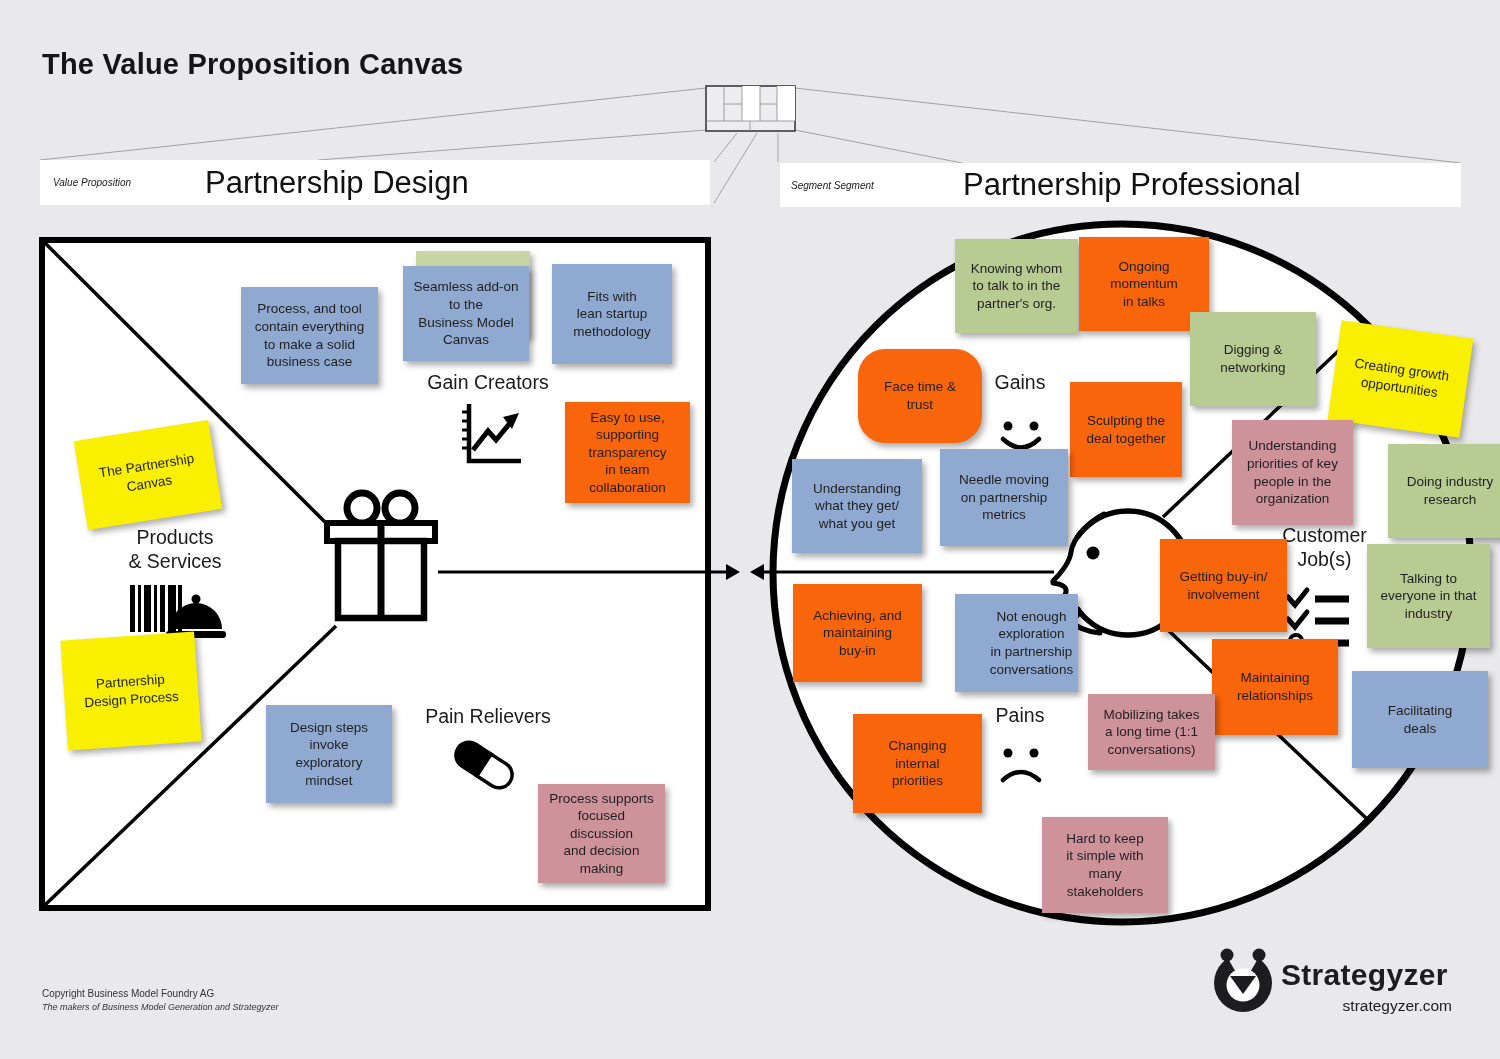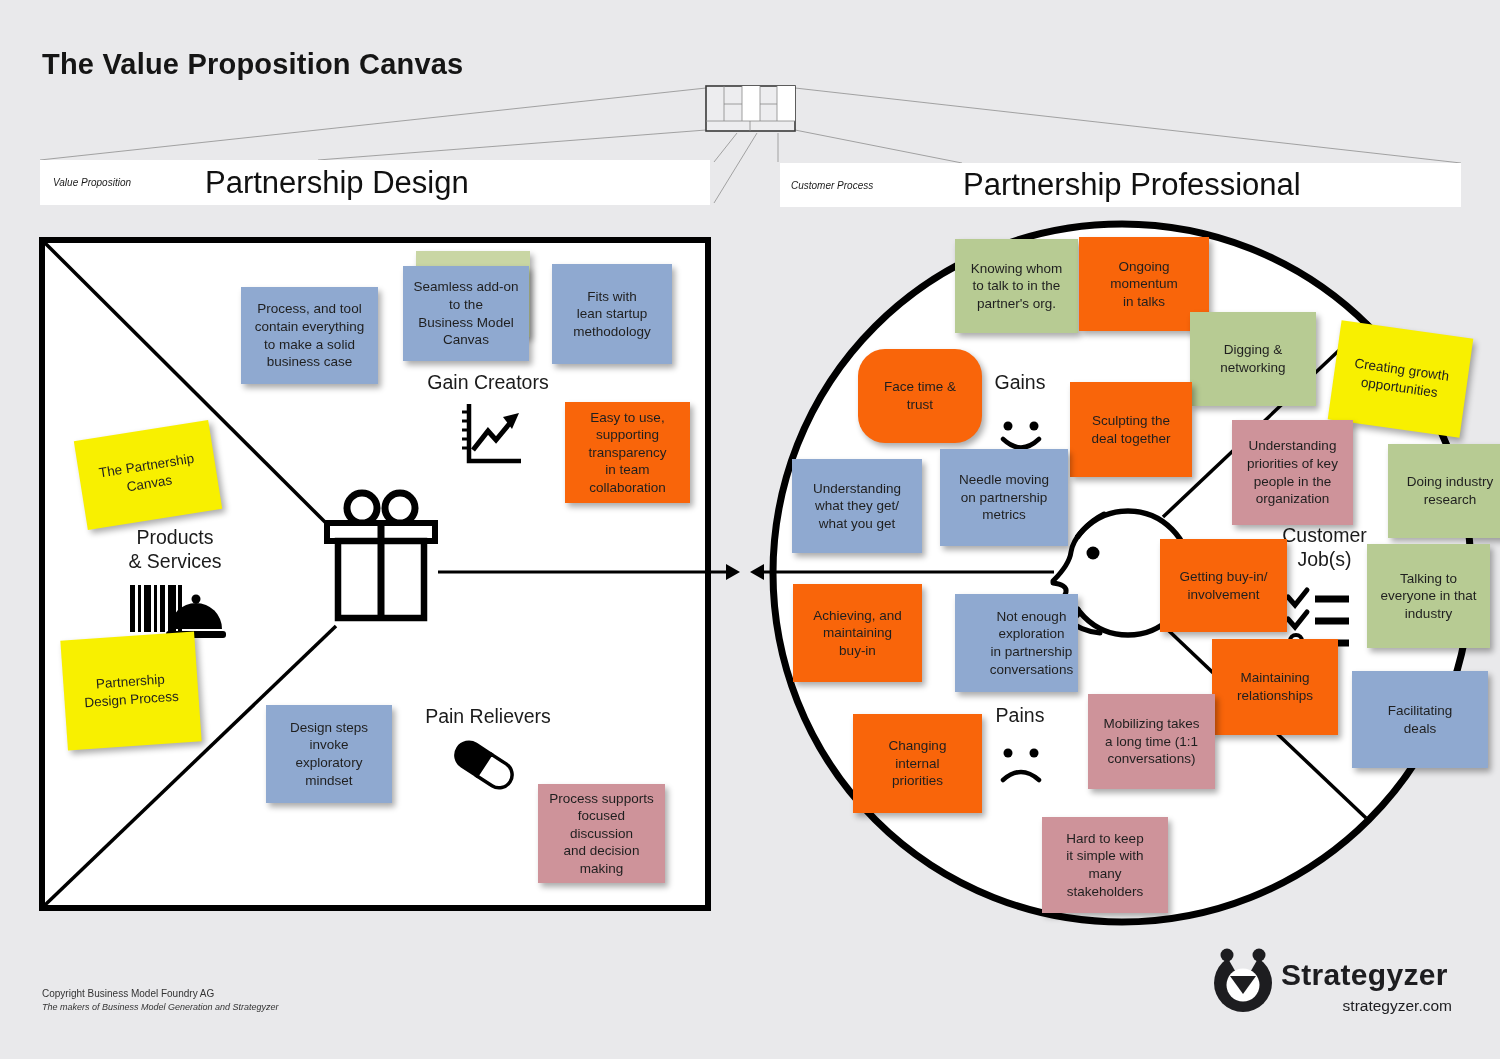--- a/index.html
+++ b/index.html
@@ -173,21 +173,21 @@
     </g>
   </svg>
 
   <div class="abs" id="poster-title">The Value Proposition Canvas</div>
 
   <div class="abs header-bar" id="header-left">
     <span class="header-label">Value Proposition</span>
     <span class="header-value">Partnership Design</span>
   </div>
   <div class="abs header-bar" id="header-right">
-    <span class="header-label">Customer Process</span>
+    <span class="header-label">Segment Segment</span>
     <span class="header-value">Partnership Professional</span>
   </div>
 
   <div class="abs section-label" style="left:388px;top:371px;width:200px;">Gain Creators</div>
   <div class="abs section-label" style="left:75px;top:526px;width:200px;">Products
 &amp; Services</div>
   <div class="abs section-label" style="left:388px;top:705px;width:200px;">Pain Relievers</div>
   <div class="abs section-label" style="left:944px;top:371px;width:152px;">Gains</div>
   <div class="abs section-label" style="left:1252px;top:524px;width:145px;">Customer
 Job(s)</div>
@@ -231,21 +231,21 @@
 partner's org.</div>
       <div class="note orange" style="left: 1079px; top: 237px; width: 130px; height: 94px;">Ongoing
 momentum
 in talks</div>
       <div class="note green" style="left: 1190px; top: 312px; width: 126px; height: 94px;">Digging &amp;
 networking</div>
       <div class="note yellow" style="left: 1334px; top: 329px; width: 133px; height: 100px; transform: rotate(8deg);">Creating growth
 opportunities</div>
       <div class="note orange" style="left: 858px; top: 349px; width: 124px; height: 94px; border-radius: 27px;">Face time &amp;
 trust</div>
-      <div class="note orange" style="left: 1070px; top: 382px; width: 122px; height: 95px;">Sculpting the
+      <div class="note orange" style="left: 1070px; top: 382px; width: 112px; height: 95px;">Sculpting the
 deal together</div>
       <div class="note pink" style="left: 1232px; top: 420px; width: 121px; height: 105px;">Understanding
 priorities of key
 people in the
 organization</div>
       <div class="note green" style="left: 1368px; top: 444px; width: 124px; height: 94px; margin-left: 20px;">Doing industry
 research</div>
       <div class="note blue" style="left: 792px; top: 459px; width: 130px; height: 94px;">Understanding
 what they get/
 what you get</div>
@@ -264,21 +264,21 @@
 exploration
 in partnership
 conversations</div>
       <div class="note orange" style="left: 1212px; top: 639px; width: 126px; height: 96px;">Maintaining
 relationships</div>
       <div class="note blue" style="left: 1352px; top: 671px; width: 136px; height: 97px;">Facilitating
 deals</div>
       <div class="note orange" style="left: 853px; top: 714px; width: 129px; height: 99px;">Changing
 internal
 priorities</div>
-      <div class="note pink" style="left: 1088px; top: 694px; width: 127px; height: 95px;">Mobilizing takes
+      <div class="note pink" style="left: 1088px; top: 694px; width: 127px; height: 76px;">Mobilizing takes
 a long time (1:1
 conversations)</div>
       <div class="note pink" style="left: 1042px; top: 817px; width: 126px; height: 96px;">Hard to keep
 it simple with
 many
 stakeholders</div>
     </div>
 
   <div class="abs" id="copyright1">Copyright Business Model Foundry AG</div>
   <div class="abs" id="copyright2">The makers of Business Model Generation and Strategyzer</div>

